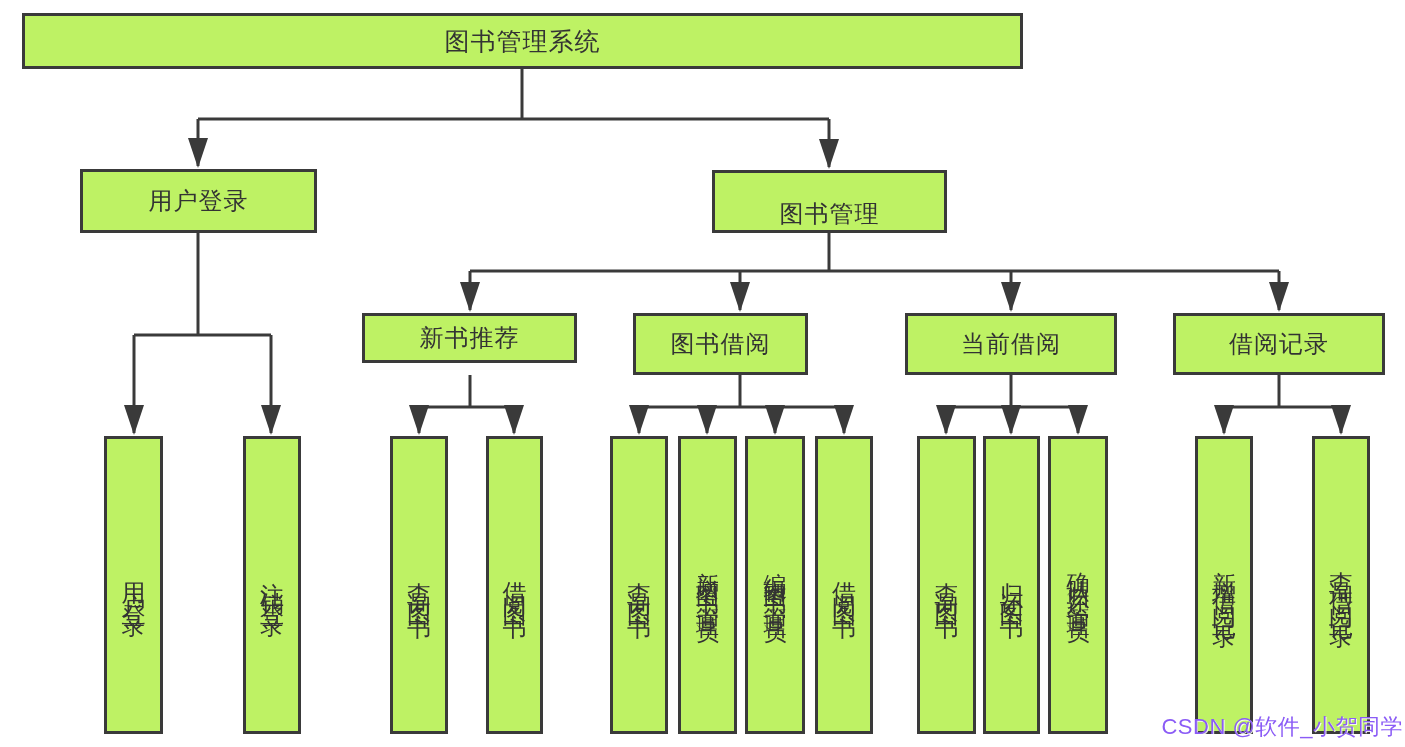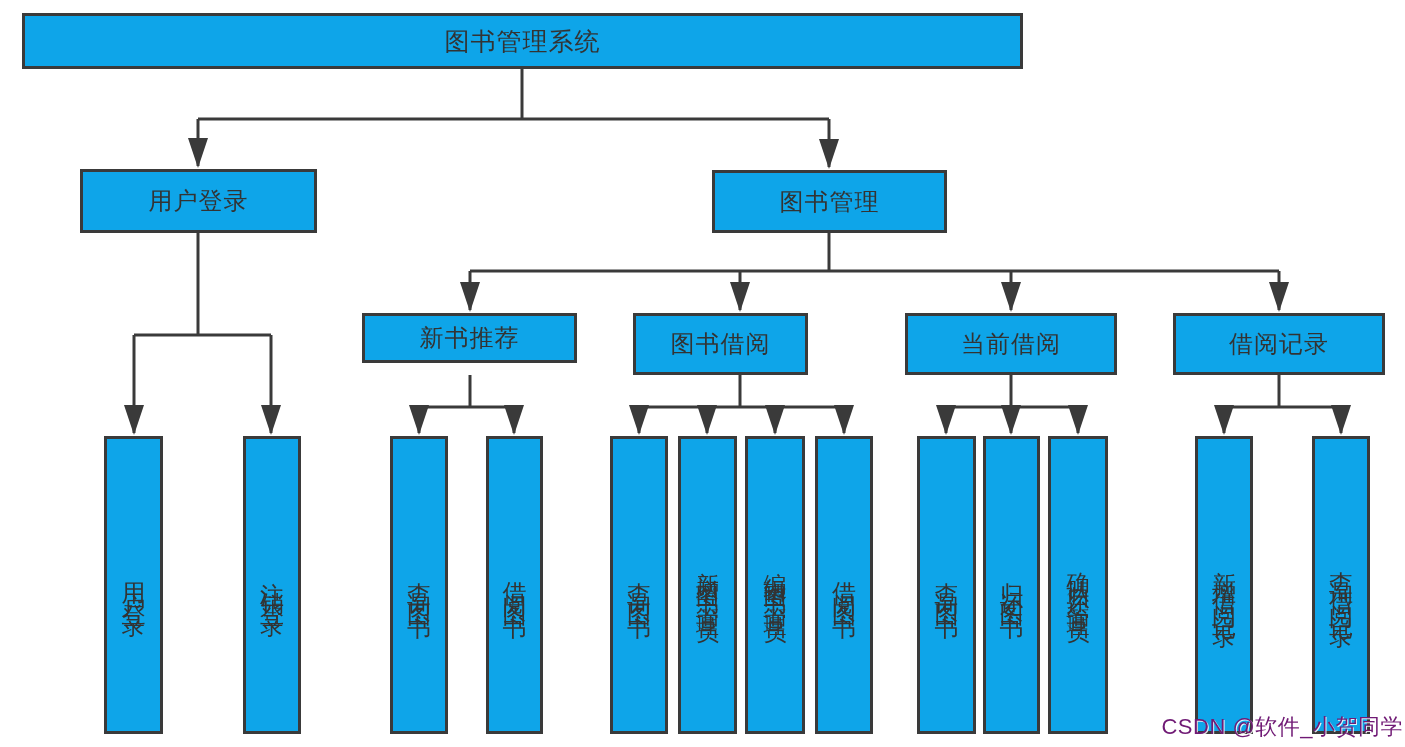--- a/index.html
+++ b/index.html
@@ -8,21 +8,21 @@
     width:1405px;height:747px;
     background:#ffffff;
     font-family:"Liberation Sans","DejaVu Sans",sans-serif;
     overflow:hidden;
   }
   .connectors{position:absolute;left:0;top:0;z-index:1;}
   .node{
     position:absolute;
     box-sizing:border-box;
     border:3px solid #3a3a3a;
-    background:#0ea5e9;
+    background:#bef264;
     display:flex;align-items:center;justify-content:center;
     color:#333333;
     z-index:2;
   }
   .node .h-label{
     font-size:24px;
     letter-spacing:1px;
     white-space:nowrap;
   }
   .node.root .h-label{font-size:25px;}
@@ -32,21 +32,21 @@
     font-size:24px;
     letter-spacing:11px;
     line-height:1;
   }
   .watermark{
     position:absolute;
     top:712px;
     right:2px;
     z-index:3;
     font-size:22px;
-    color:#701a75;
+    color:#8b5cf6;
     letter-spacing:0.5px;
     text-shadow:1px 1px 0 rgba(255,255,255,0.85);
     white-space:nowrap;
   }
 </style>
 </head>
 <body>
 
 <div class="canvas">
 
@@ -100,21 +100,21 @@
     </g>
   </svg>
 
   <div class="node root" style="left:22px;top:13px;width:1001px;height:56px;">
     <span class="h-label">图书管理系统</span>
   </div>
 
   <div class="node" style="left:80px;top:169px;width:237px;height:64px;">
     <span class="h-label">用户登录</span>
   </div>
-  <div class="node" style="left:712px;top:170px;width:235px;height:63px;">
+  <div class="node" style="left:712px;top:170px;width:235px;height:63px;align-items:flex-end;">
     <span class="h-label">图书管理</span>
   </div>
 
   <div class="node" style="left:362px;top:313px;width:215px;height:50px;">
     <span class="h-label">新书推荐</span>
   </div>
   <div class="node" style="left:633px;top:313px;width:175px;height:62px;">
     <span class="h-label">图书借阅</span>
   </div>
   <div class="node" style="left:1173px;top:313px;width:212px;height:62px;">

